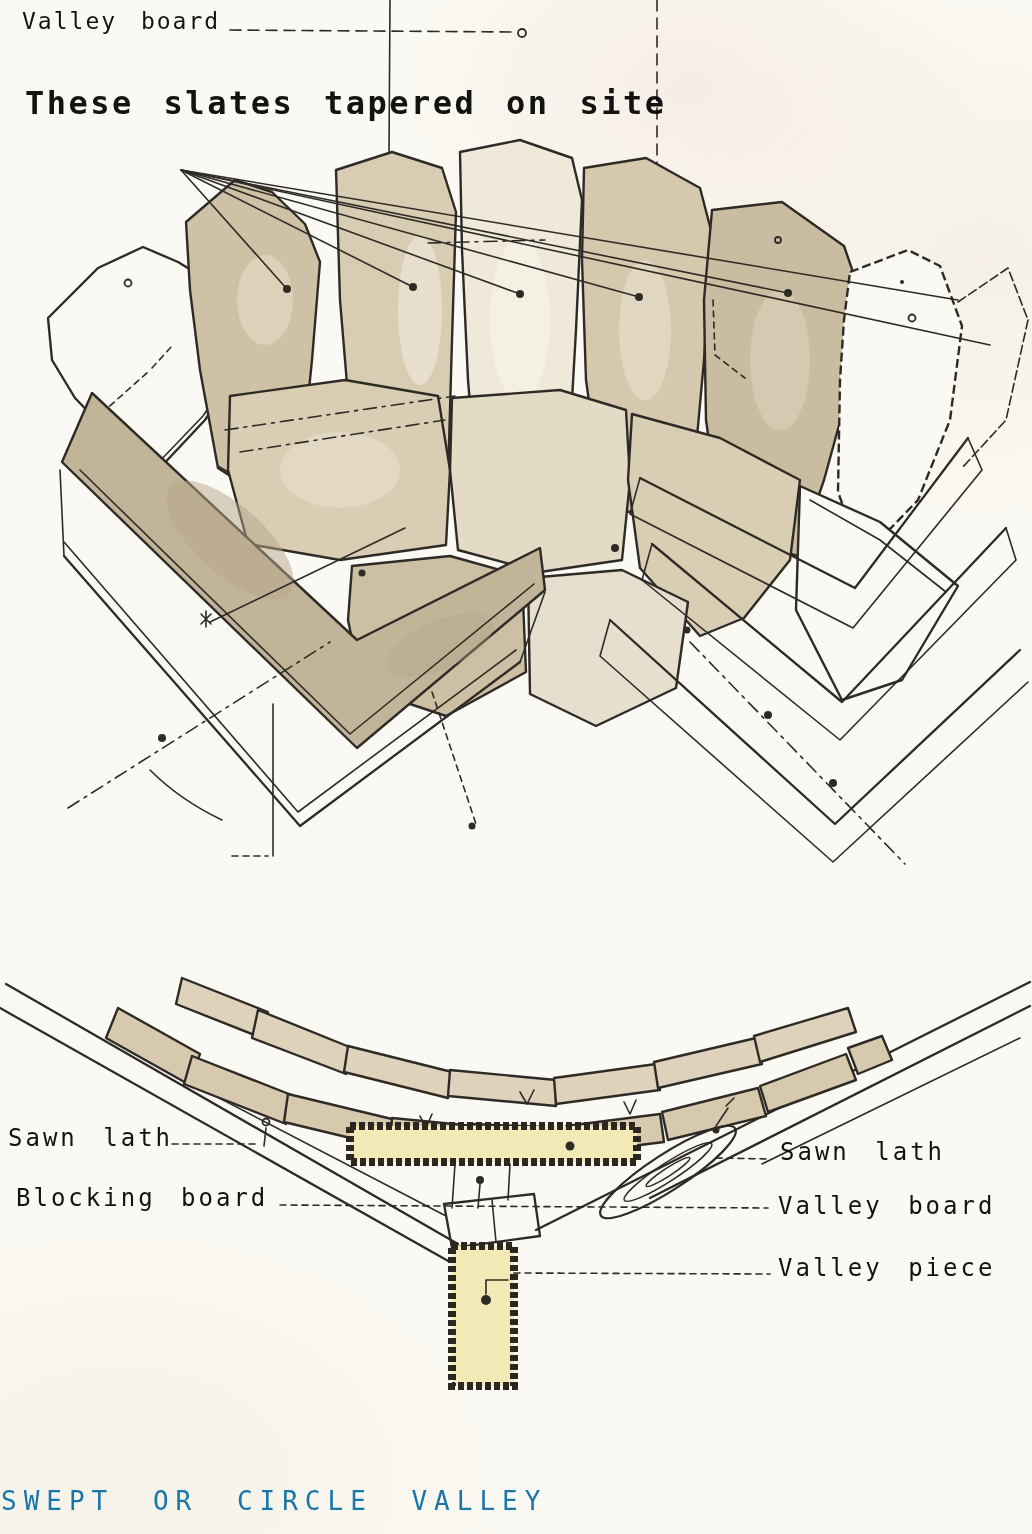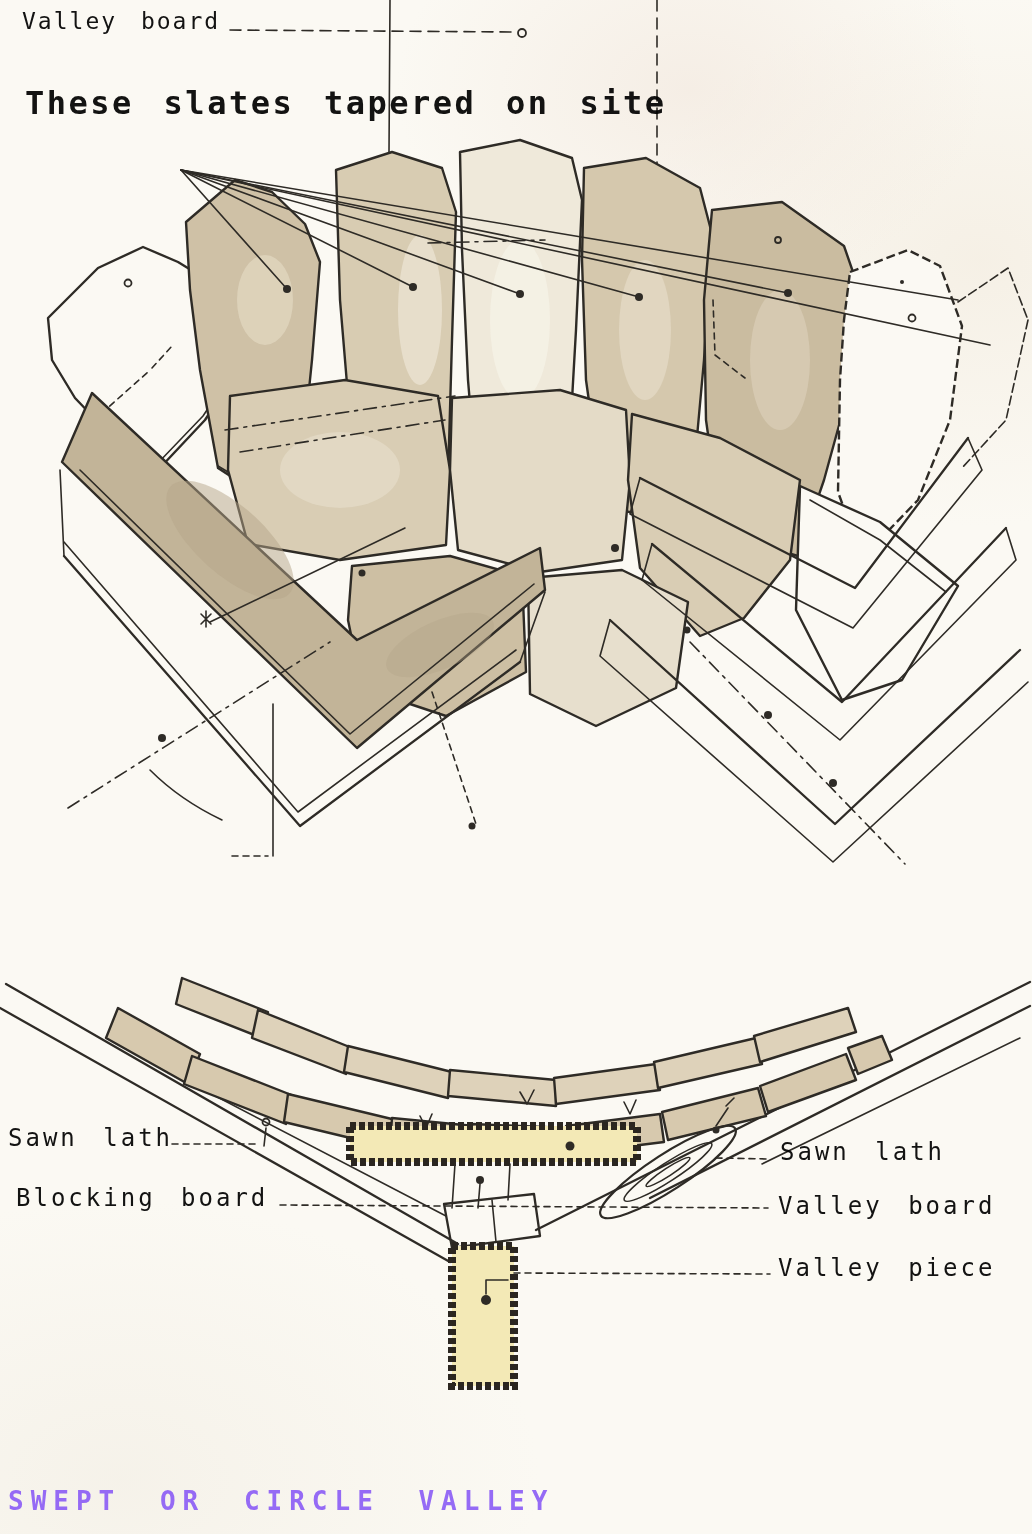--- a/index.html
+++ b/index.html
@@ -30,22 +30,22 @@
   .hollow{fill:none;stroke:#2e2b26;stroke-width:1.8;}
   .wood{fill:#f3e9b6;stroke:#2b2620;stroke-width:8;stroke-dasharray:6 3;}
   .lbl{
     position:absolute;white-space:pre;color:#000000;
     font-family:"DejaVu Sans Mono","Liberation Mono",monospace;
     font-size:24px;letter-spacing:3px;word-spacing:8px;opacity:.92;
   }
   .lbl.small{font-size:23px;letter-spacing:2px;}
   .lbl.note{font-size:32px;letter-spacing:2.5px;font-weight:bold;}
   #main-title{
-    position:absolute;left:8px;top:1486px;white-space:pre;
-    font-size:26px;letter-spacing:7px;word-spacing:16px;color:#8b5cf6;opacity:.9;font-weight:bold;
+    position:absolute;left:1px;top:1486px;white-space:pre;
+    font-size:26px;letter-spacing:7px;word-spacing:16px;color:#0369a1;opacity:.9;
   }
 </style>
 </head>
 <body>
 
 <div id="page">
 
 <svg width="1032" height="1534" viewBox="0 0 1032 1534">
 
   <g>

